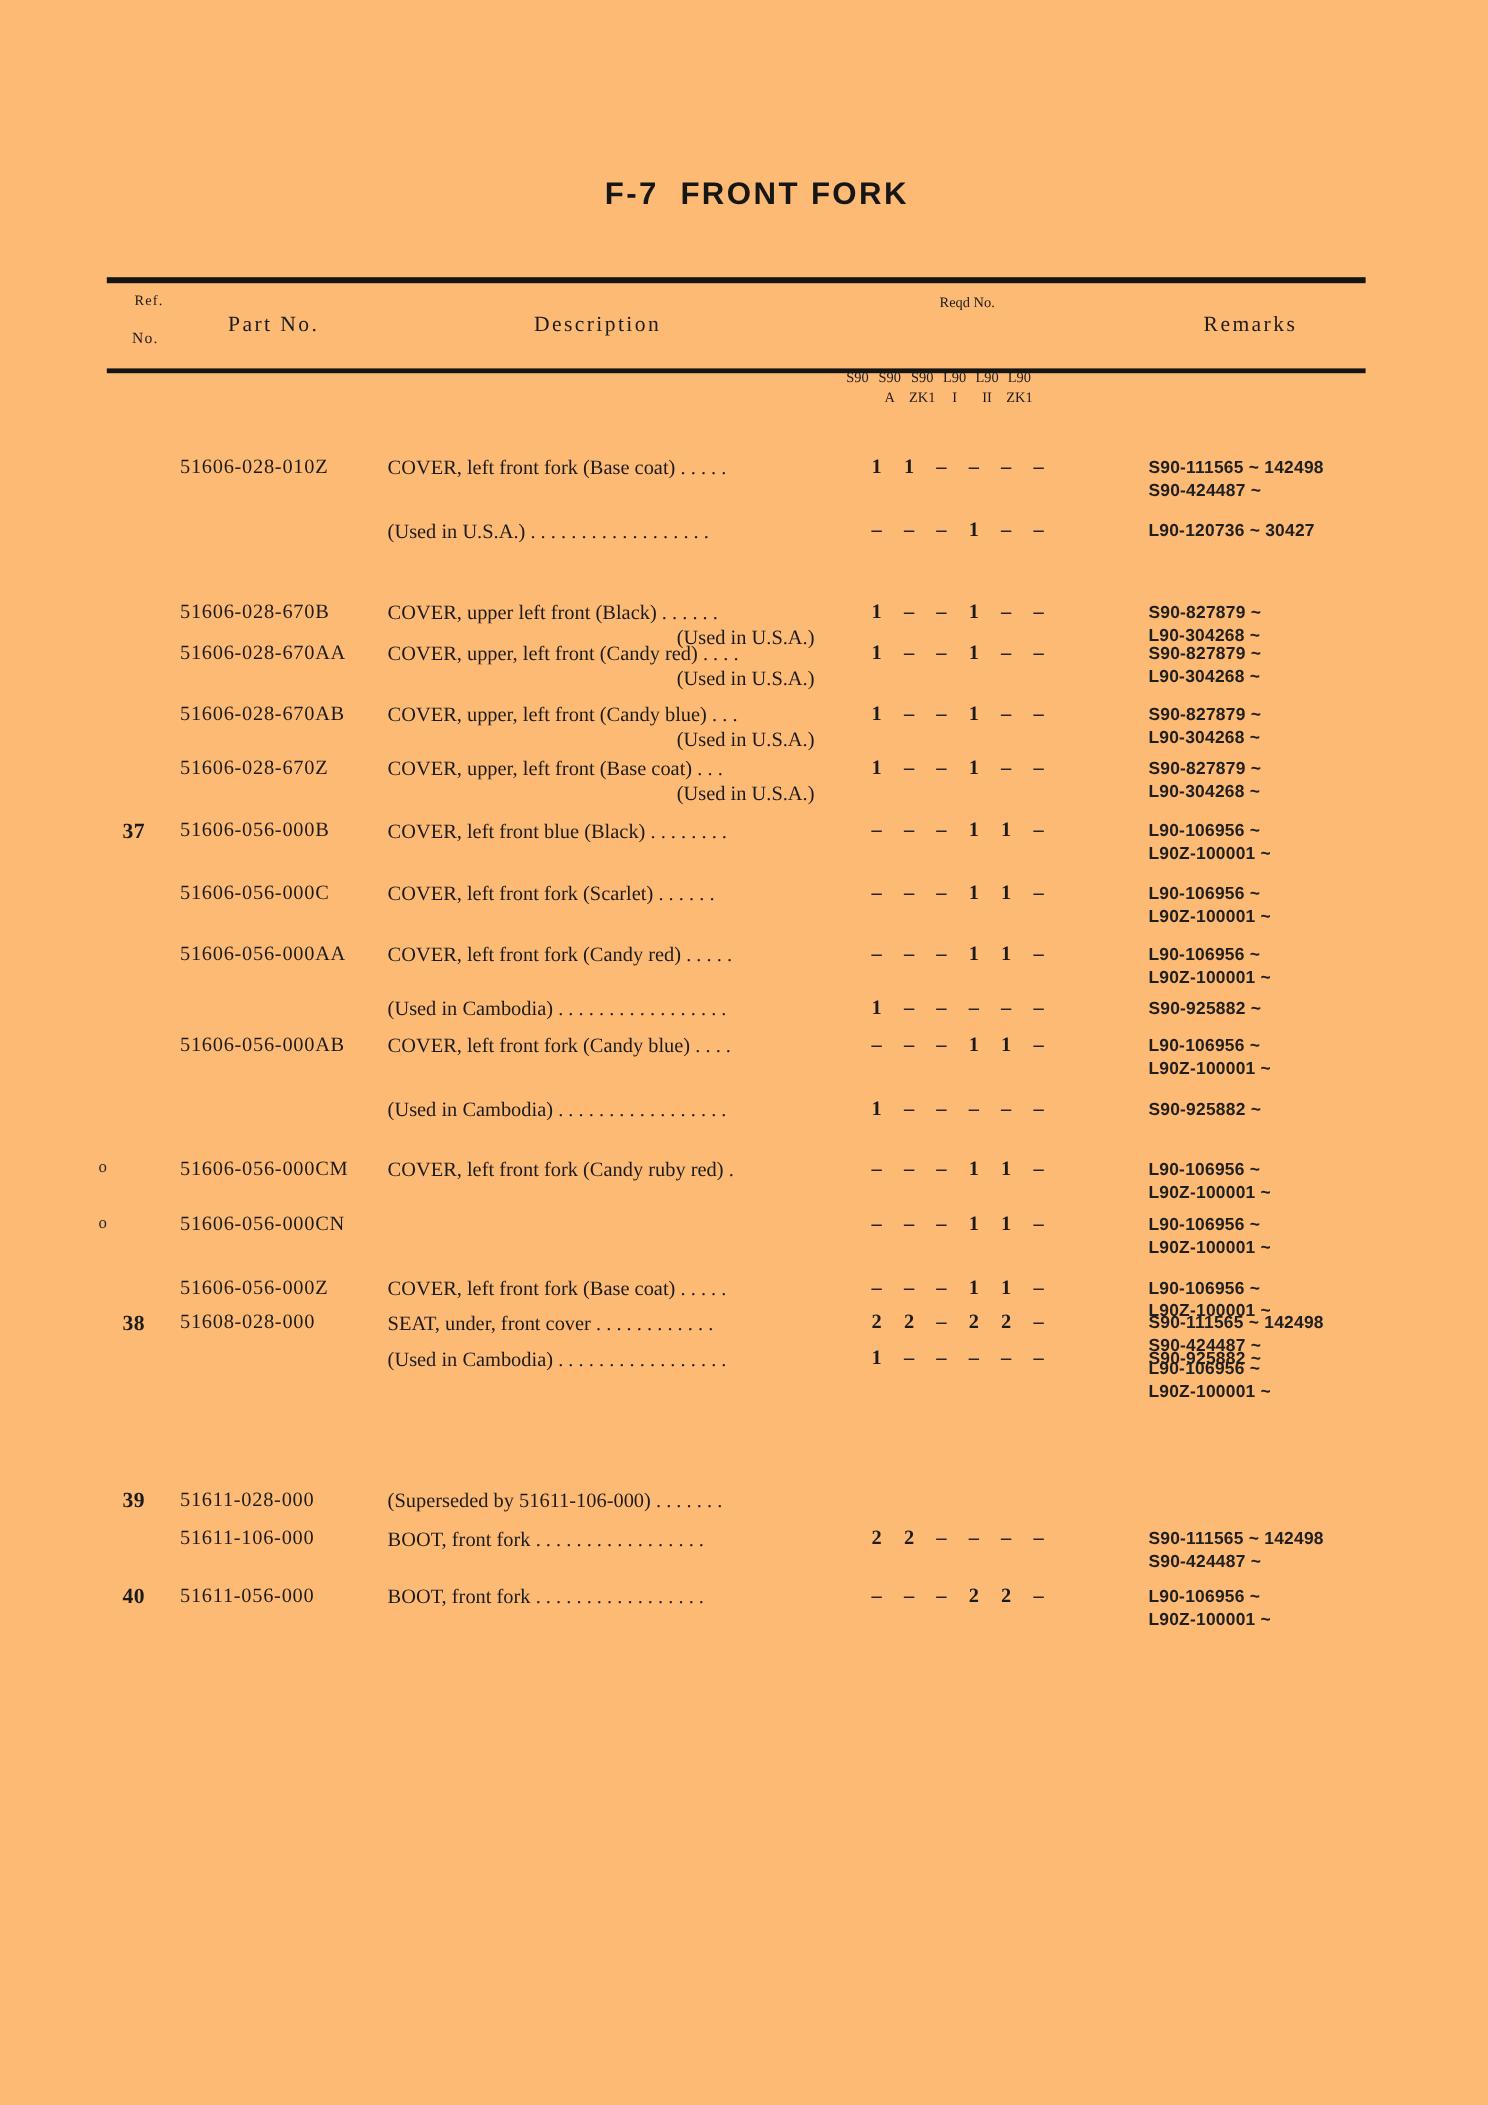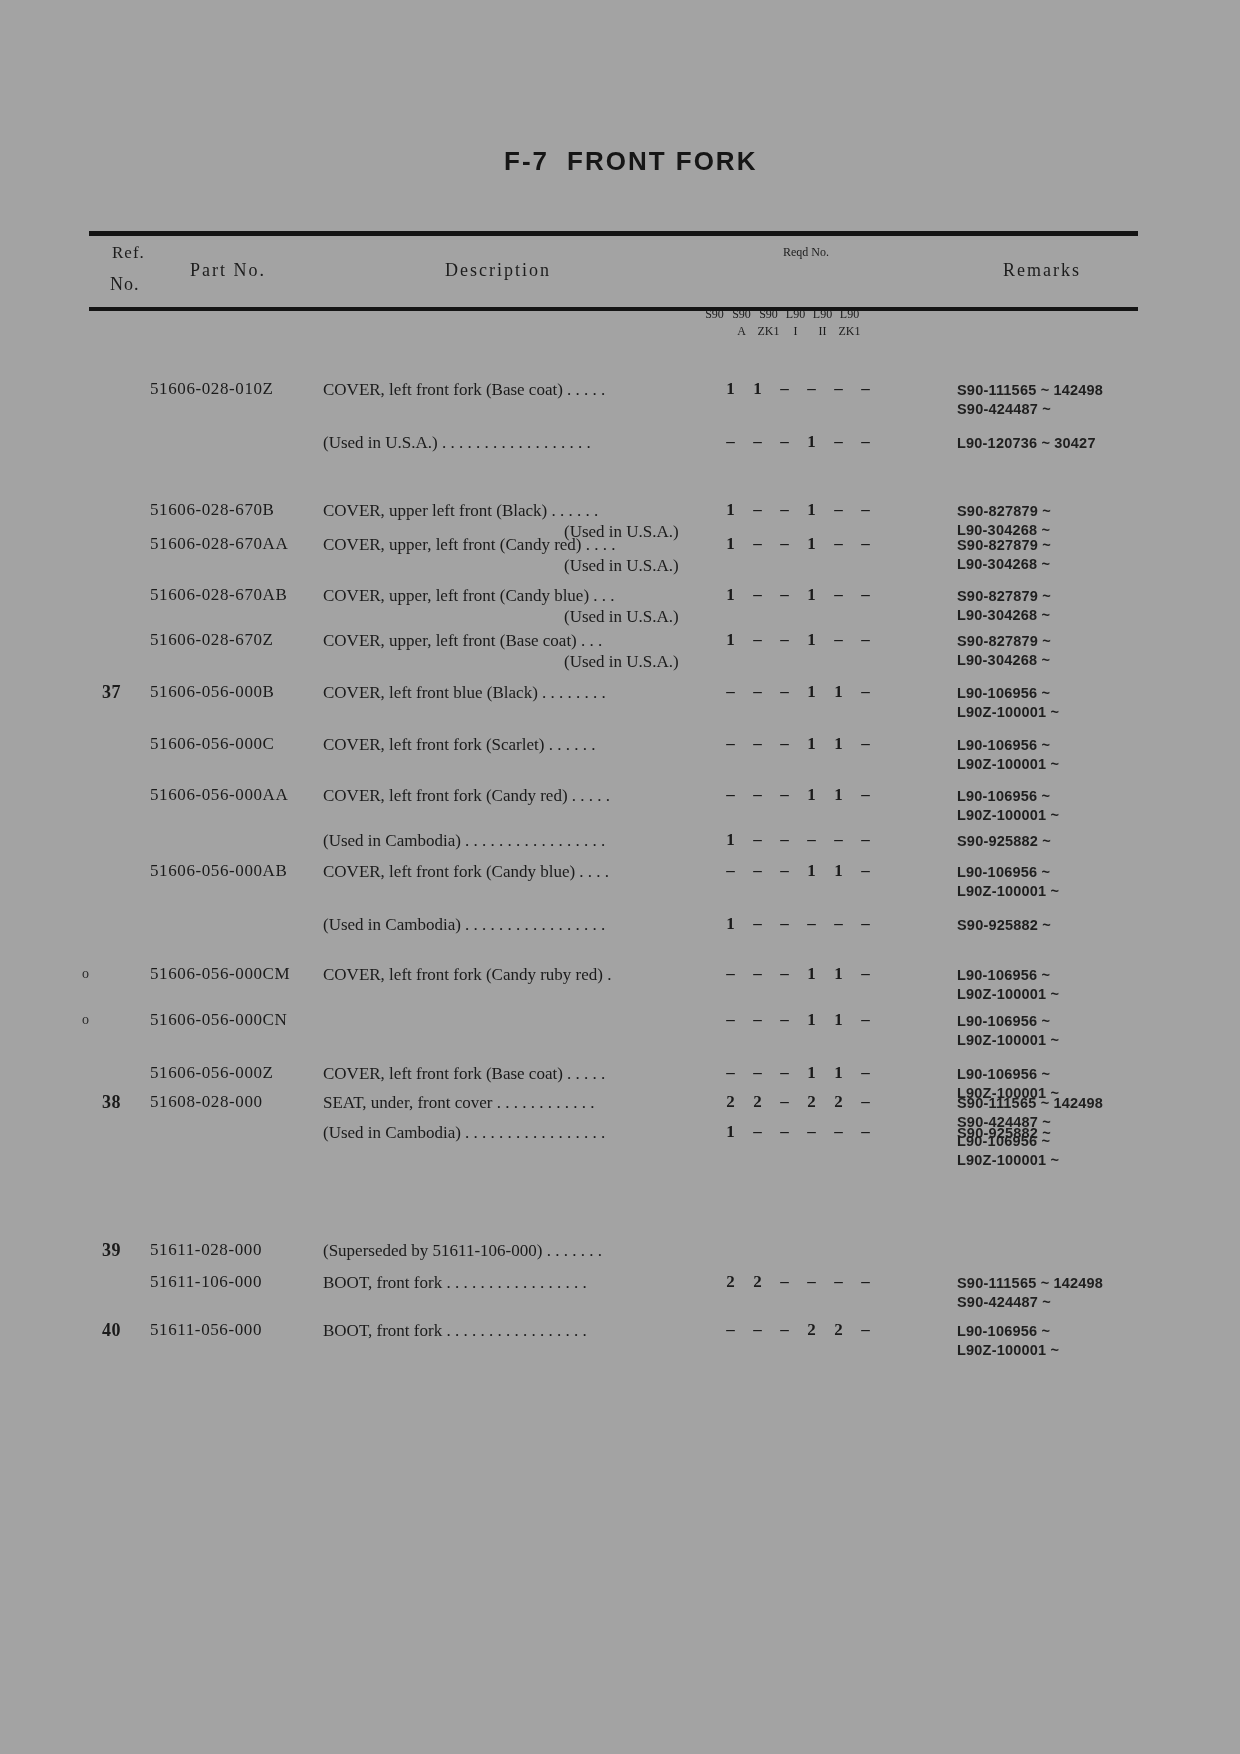--- a/index.html
+++ b/index.html
@@ -1,40 +1,40 @@
 <!DOCTYPE html>
 <html><head>
 <meta charset="utf-8">
 <style>
   html,body{margin:0;padding:0;background:#e8e8e8;}
   .page{
     position:relative;
     width:1240px;height:1754px;
     margin:0 auto;
-    background:#a3a3a3;
+    background:#fdba74;
     color:#1b1b1b;
     font-family:"Liberation Serif","DejaVu Serif",serif;
     overflow:hidden;
   }
   
   .title{
     position:absolute;left:504px;top:146px;
     font-family:"Liberation Sans","DejaVu Sans",sans-serif;
     font-weight:bold;font-size:26px;letter-spacing:2px;color:#161616;
     white-space:nowrap;
   }
   .title .sect-code{margin-right:18px;}
   
   .rule{position:absolute;left:89px;width:1049px;background:#141414;}
   .rule-top{top:231px;height:5px;}
   .rule-mid{top:307px;height:4px;}
   
   .hdr{position:absolute;font-size:18px;letter-spacing:2px;color:#1c1c1c;white-space:nowrap;}
-  .hdr-ref-top{left:112px;top:243px;font-size:17px;letter-spacing:1px;}
-  .hdr-ref-bottom{left:110px;top:274px;font-size:18px;letter-spacing:1px;text-align:center;}
+  .hdr-ref-top{left:112px;top:243px;font-size:12px;letter-spacing:1px;}
+  .hdr-ref-bottom{left:110px;top:274px;font-size:13px;letter-spacing:1px;text-align:center;}
   .hdr-part{left:178px;top:260px;margin-left:12px;}
   .hdr-desc{left:445px;top:260px;}
   .hdr-remarks{left:1003px;top:260px;}
   .reqd-title{position:absolute;left:717px;top:245px;width:178px;text-align:center;font-size:12px;letter-spacing:0;color:#1c1c1c;}
   .reqd-grid{position:absolute;left:701px;display:grid;grid-template-columns:repeat(6,27px);font-size:12px;color:#1c1c1c;margin-top:46px;}
   .reqd-models{top:261px;}
   .reqd-variants{top:278px;}
   .reqd-grid span{text-align:center;}
   
   .row{position:absolute;left:0;top:0;width:1056px;height:22px;}

